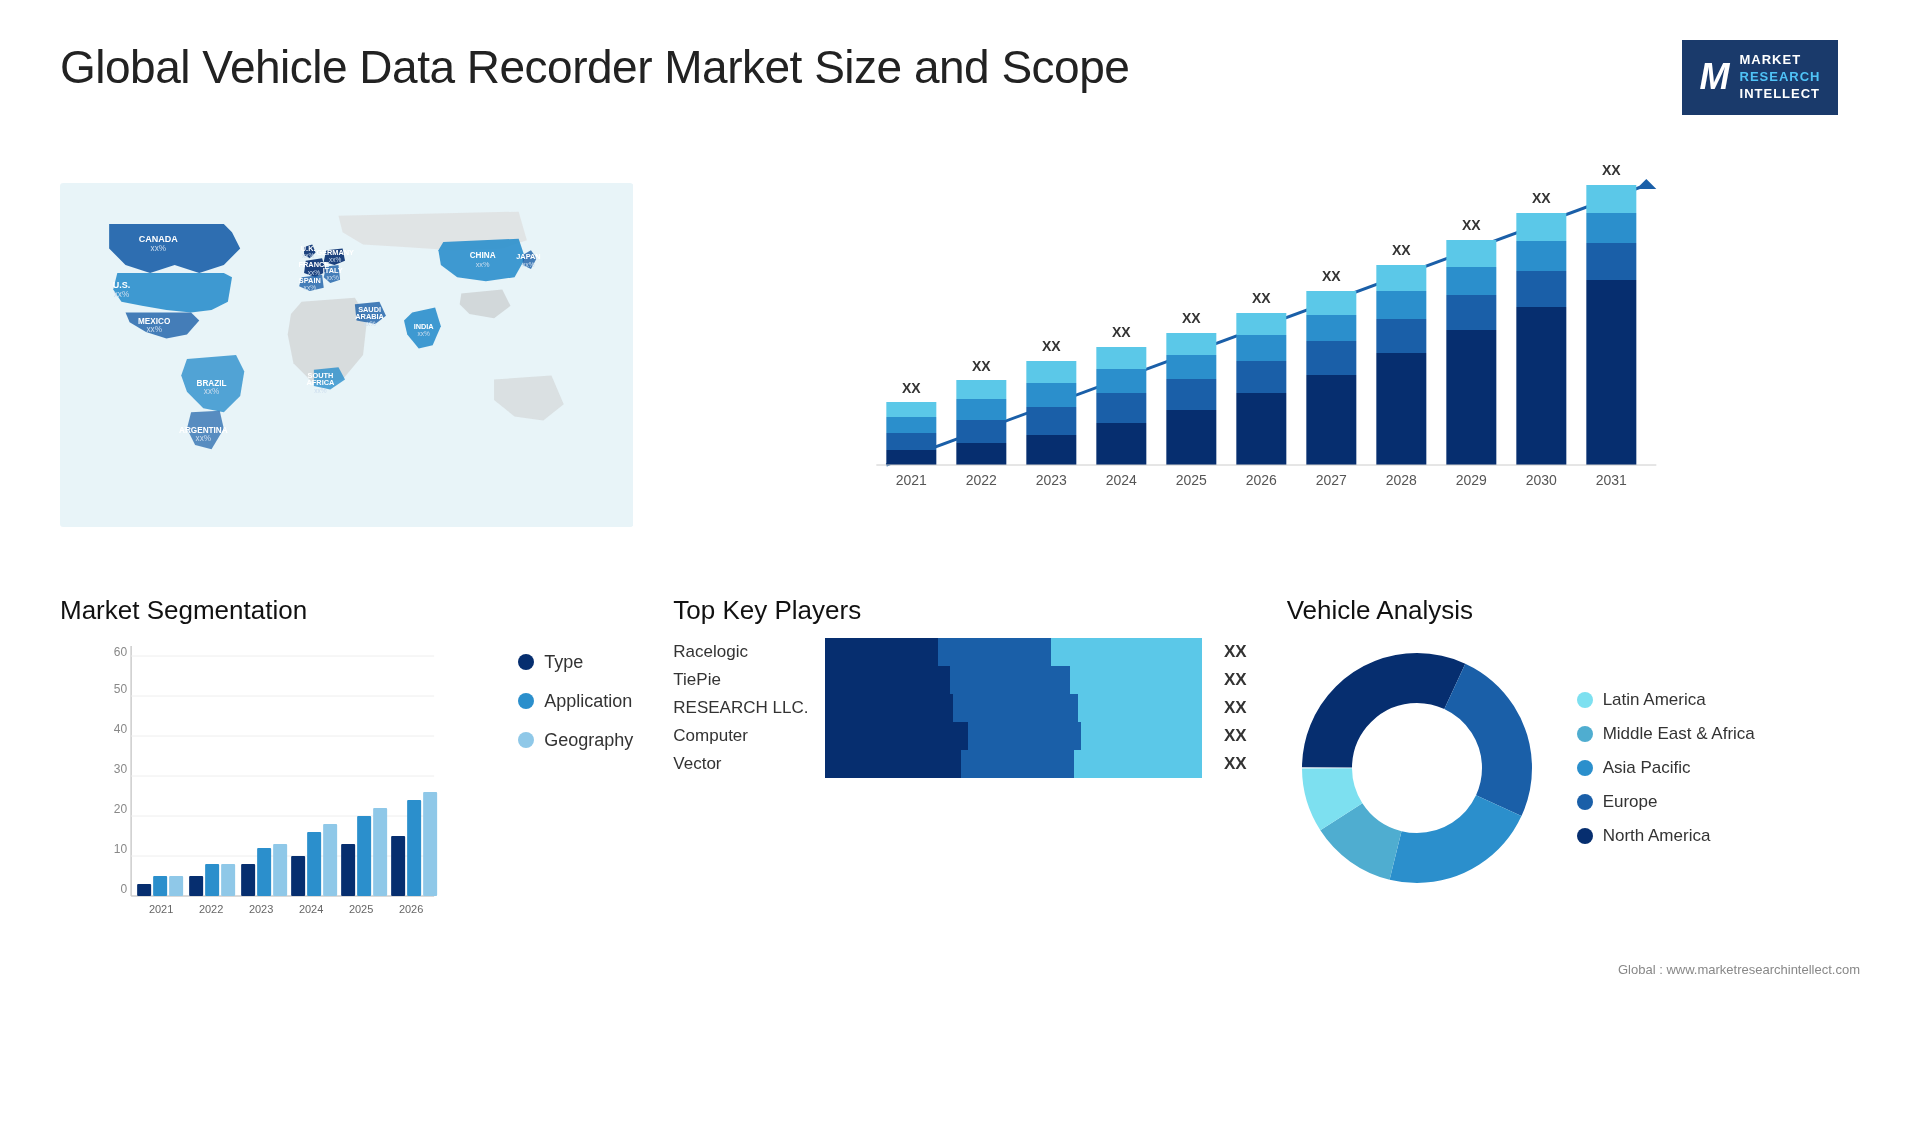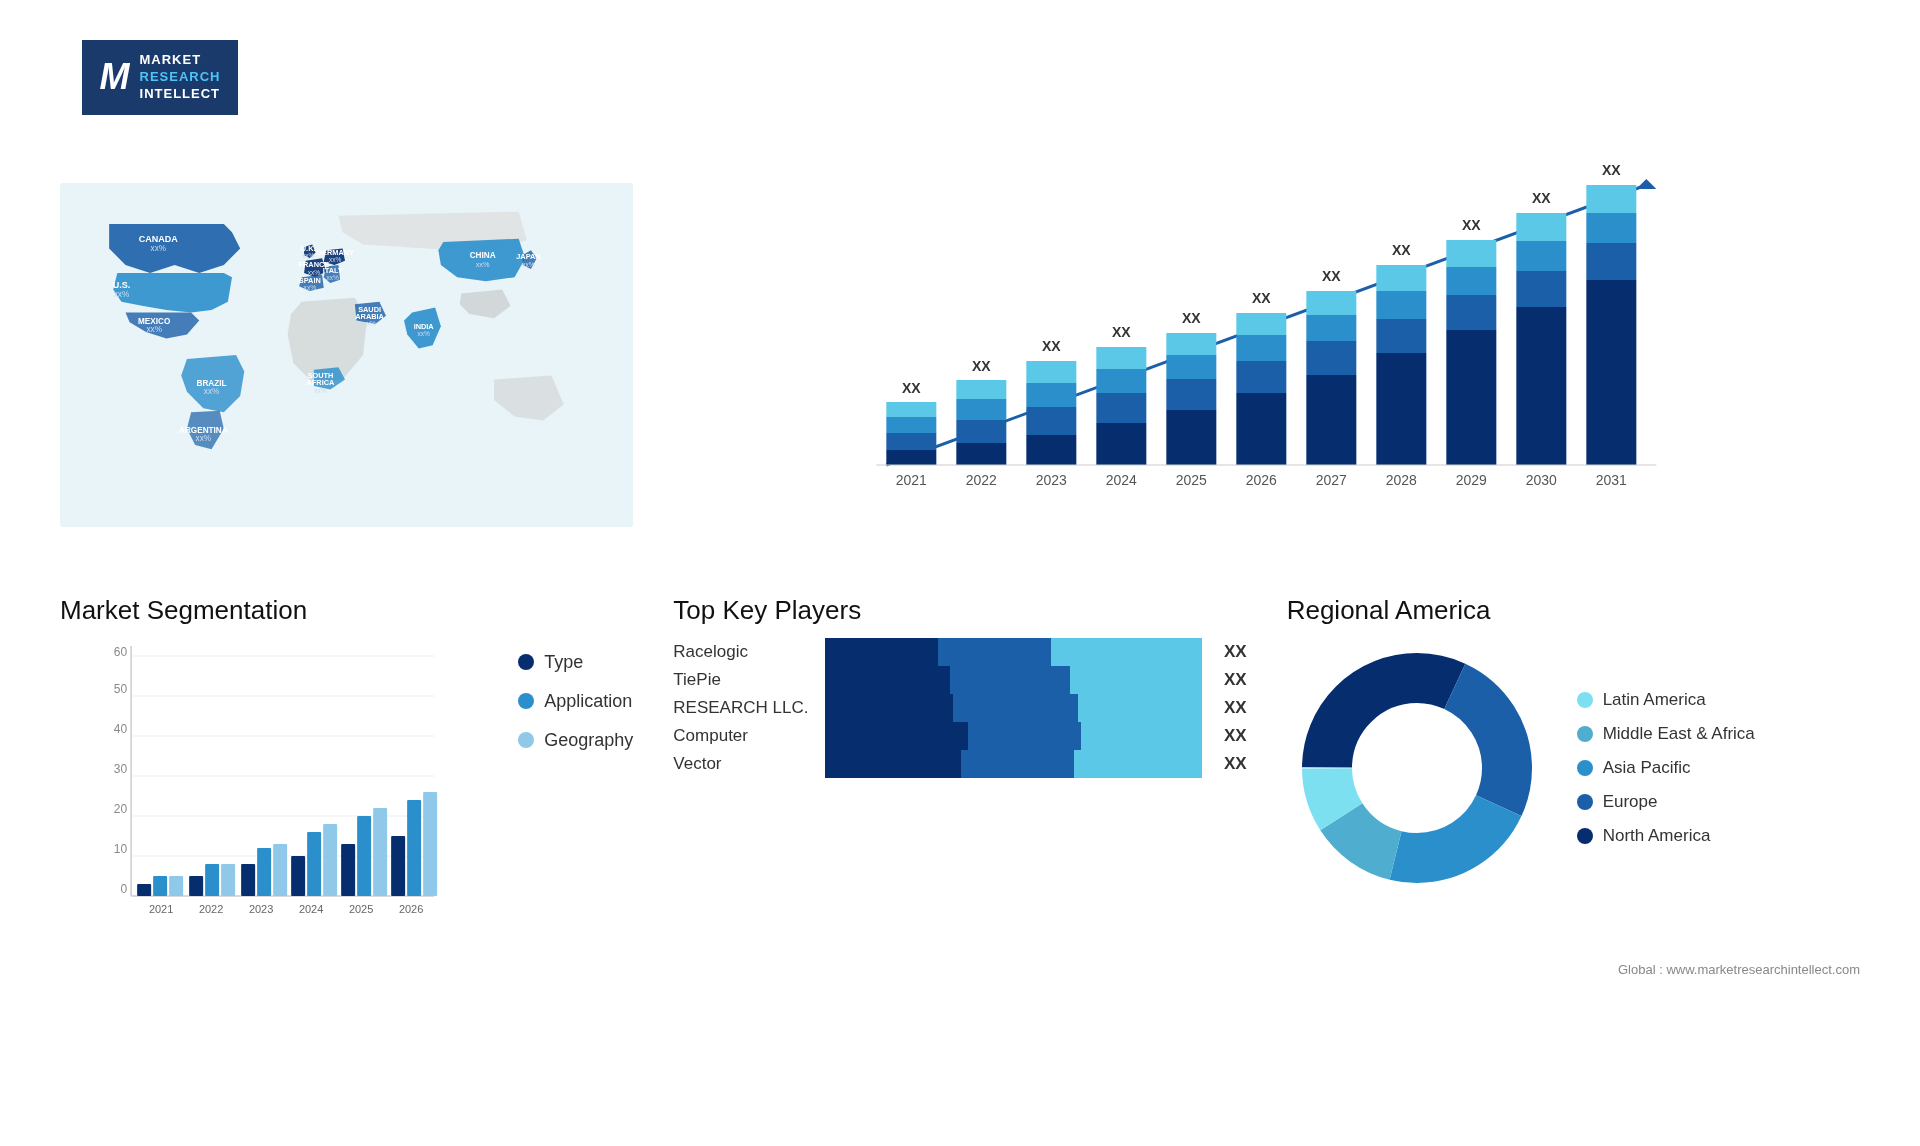--- a/index.html
+++ b/index.html
@@ -210,20 +210,21 @@
       color: #888;
       margin-top: 20px;
     }
   </style>
 </head>
 <body>
 
 <div class="page-container">
 
   <div class="header">
+    <h1 class="page-title">Global Vehicle Data Recorder Market Size and Scope</h1>
     <div class="logo-area">
       <div class="logo-box">
         <div class="logo-m">M</div>
         <div class="logo-text">
           <div>MARKET</div>
           <div><span>RESEARCH</span></div>
           <div>INTELLECT</div>
         </div>
       </div>
     </div>
@@ -549,21 +550,21 @@
               <div style="width:30%;height:28px;background:#1a5fa8;"></div>
               <div style="width:34%;height:28px;background:#5bc8e8;"></div>
             </div>
           </div>
           <span class="player-bar-value">XX</span>
         </div>
       </div>
     </div>
 
     <div class="regional-section">
-      <div class="section-title">Regional America</div>
+      <div class="section-title">Vehicle Analysis</div>
       <div class="regional-content">
 
         <div class="donut-container">
           <svg width="260" height="260" viewBox="0 0 260 260">
 
             <circle cx="130" cy="130" r="90" fill="none" stroke="#062e6f" stroke-width="50" stroke-dasharray="181 385" stroke-dashoffset="142" transform="rotate(-90 130 130)"></circle>
 
             <circle cx="130" cy="130" r="90" fill="none" stroke="#1a5fa8" stroke-width="50" stroke-dasharray="141 425" stroke-dashoffset="-39" transform="rotate(-90 130 130)"></circle>
 
             <circle cx="130" cy="130" r="90" fill="none" stroke="#2b8fcc" stroke-width="50" stroke-dasharray="124 442" stroke-dashoffset="-180" transform="rotate(-90 130 130)"></circle>

